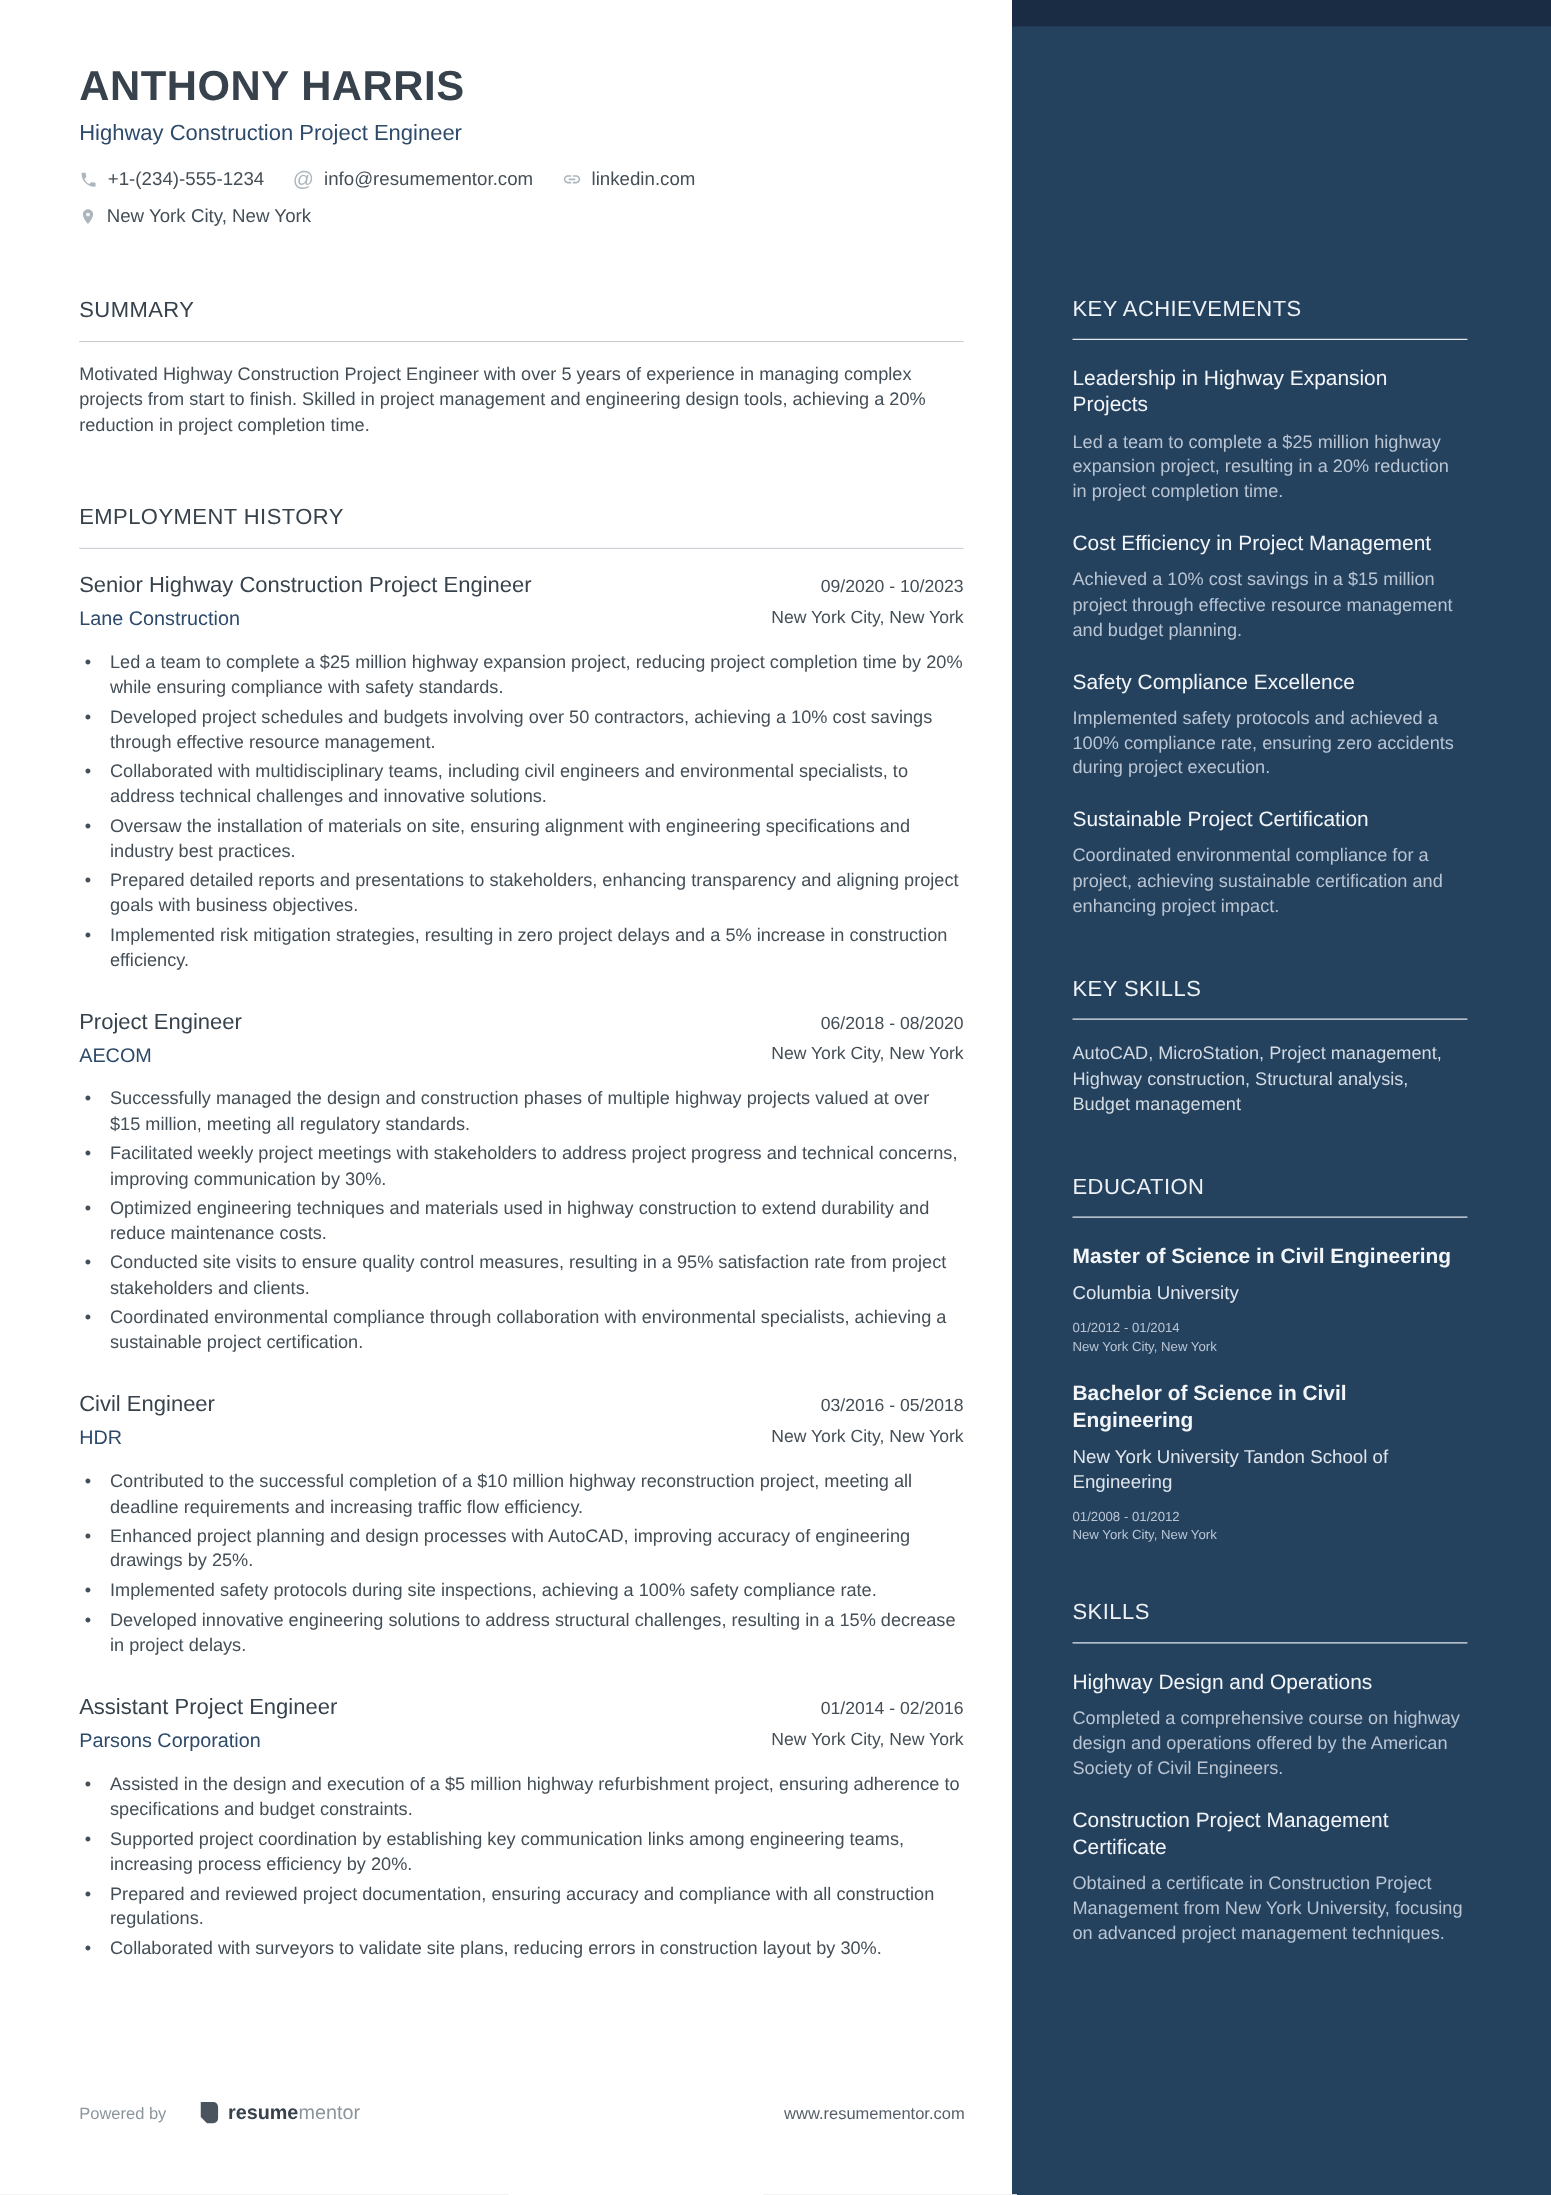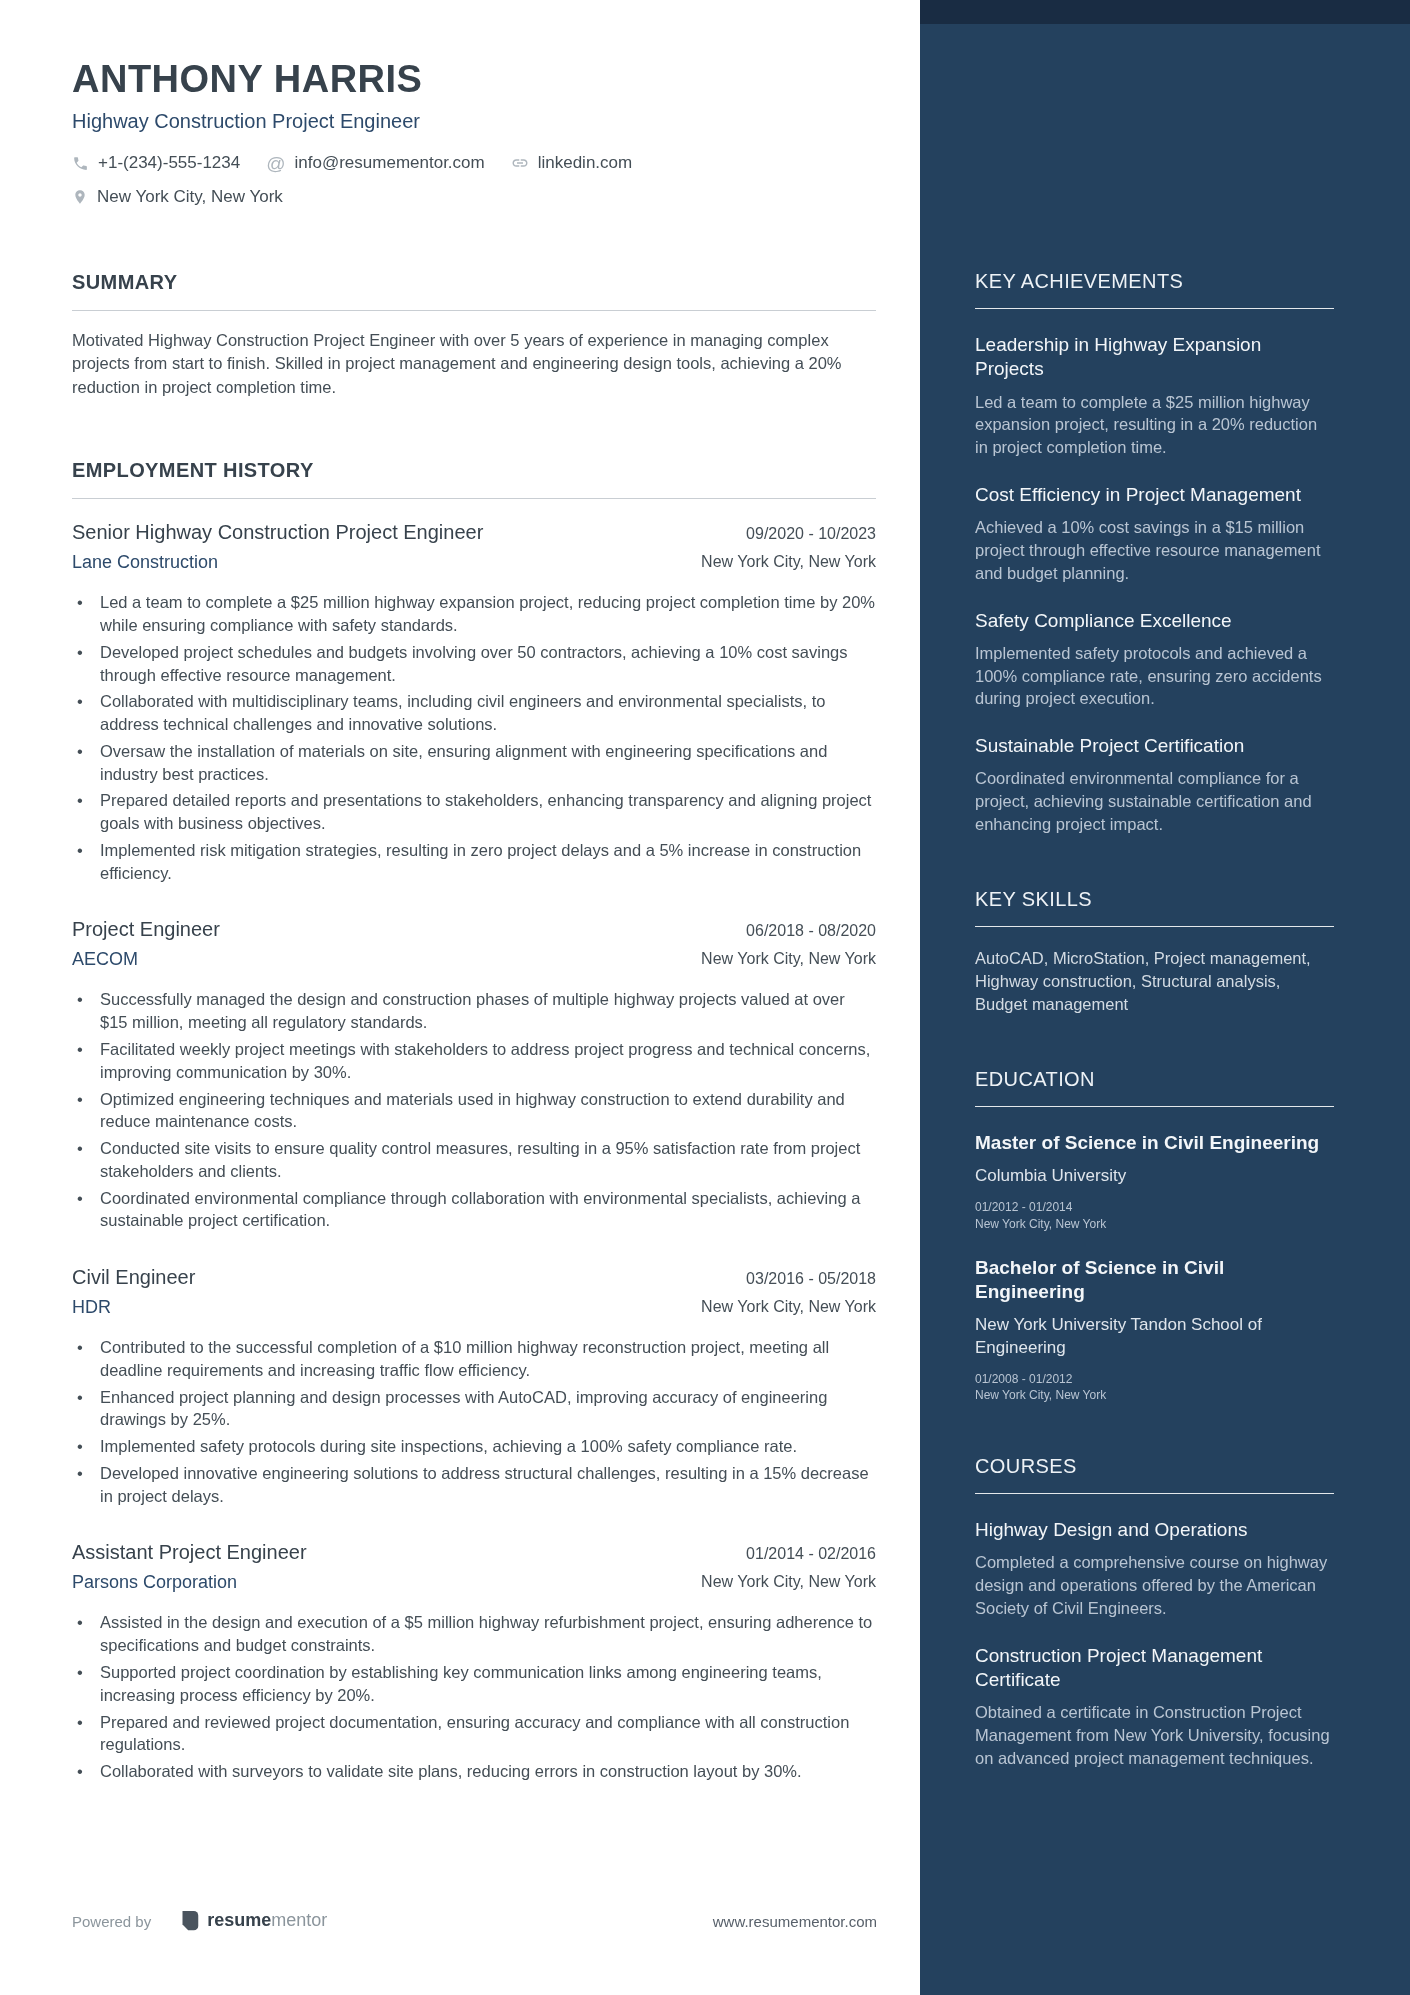--- a/index.html
+++ b/index.html
@@ -24,21 +24,21 @@
   .subtitle{
     margin:9px 0 0 0;font-size:20px;color:#2d4a6b;font-weight:400;
   }
   .contact{margin-top:20px;font-size:17px;color:#444e56;}
   .contact-row{display:flex;align-items:flex-start;gap:26px;margin-top:14px;}
   .contact-item{display:flex;align-items:center;gap:9px;}
   .cicon{color:#aeb6bd;display:inline-flex;flex:none;}
   .cicon svg{display:block;}
   .at-glyph{font-size:19px;color:#aeb6bd;font-weight:400;line-height:1;}
   .sec-heading{
-    margin:0;font-size:20px;font-weight:700;letter-spacing:.4px;
+    margin:0;font-size:20px;font-weight:400;letter-spacing:.4px;
     color:#37424c;padding-bottom:16px;border-bottom:1px solid #c9ced3;
   }
   .summary-sec{margin-top:64px;}
   .summary-text{margin:18px 0 0 0;font-size:16.5px;line-height:1.42;color:#444e56;}
   .employment-sec{margin-top:60px;}
   .job{margin-top:22px;margin-bottom:34px;}
   .job-head{display:flex;justify-content:space-between;align-items:baseline;}
   .job-title{margin:0;font-size:20px;font-weight:400;color:#37424c;}
   .job-dates{font-size:16px;color:#444e56;flex:none;margin-left:20px;}
   .job-sub{display:flex;justify-content:space-between;margin-top:8px;}
@@ -245,21 +245,21 @@
       <h3 class="sb-item-title bold">Master of Science in Civil Engineering</h3>
       <p class="edu-school">Columbia University</p>
       <p class="edu-dates"><span>01/2012 - 01/2014</span><br><span>New York City, New York</span></p>
     </div>
     <div class="sb-item">
       <h3 class="sb-item-title bold">Bachelor of Science in Civil Engineering</h3>
       <p class="edu-school">New York University Tandon School of Engineering</p>
       <p class="edu-dates"><span>01/2008 - 01/2012</span><br><span>New York City, New York</span></p>
     </div>
 
-    <h2 class="sb-heading sb-gap">COURSES</h2>
+    <h2 class="sb-heading sb-gap">SKILLS</h2>
 
     <div class="sb-item">
       <h3 class="sb-item-title">Highway Design and Operations</h3>
       <p class="sb-item-text">Completed a comprehensive course on highway design and operations offered by the American Society of Civil Engineers.</p>
     </div>
     <div class="sb-item">
       <h3 class="sb-item-title">Construction Project Management Certificate</h3>
       <p class="sb-item-text">Obtained a certificate in Construction Project Management from New York University, focusing on advanced project management techniques.</p>
     </div>
   </aside>

